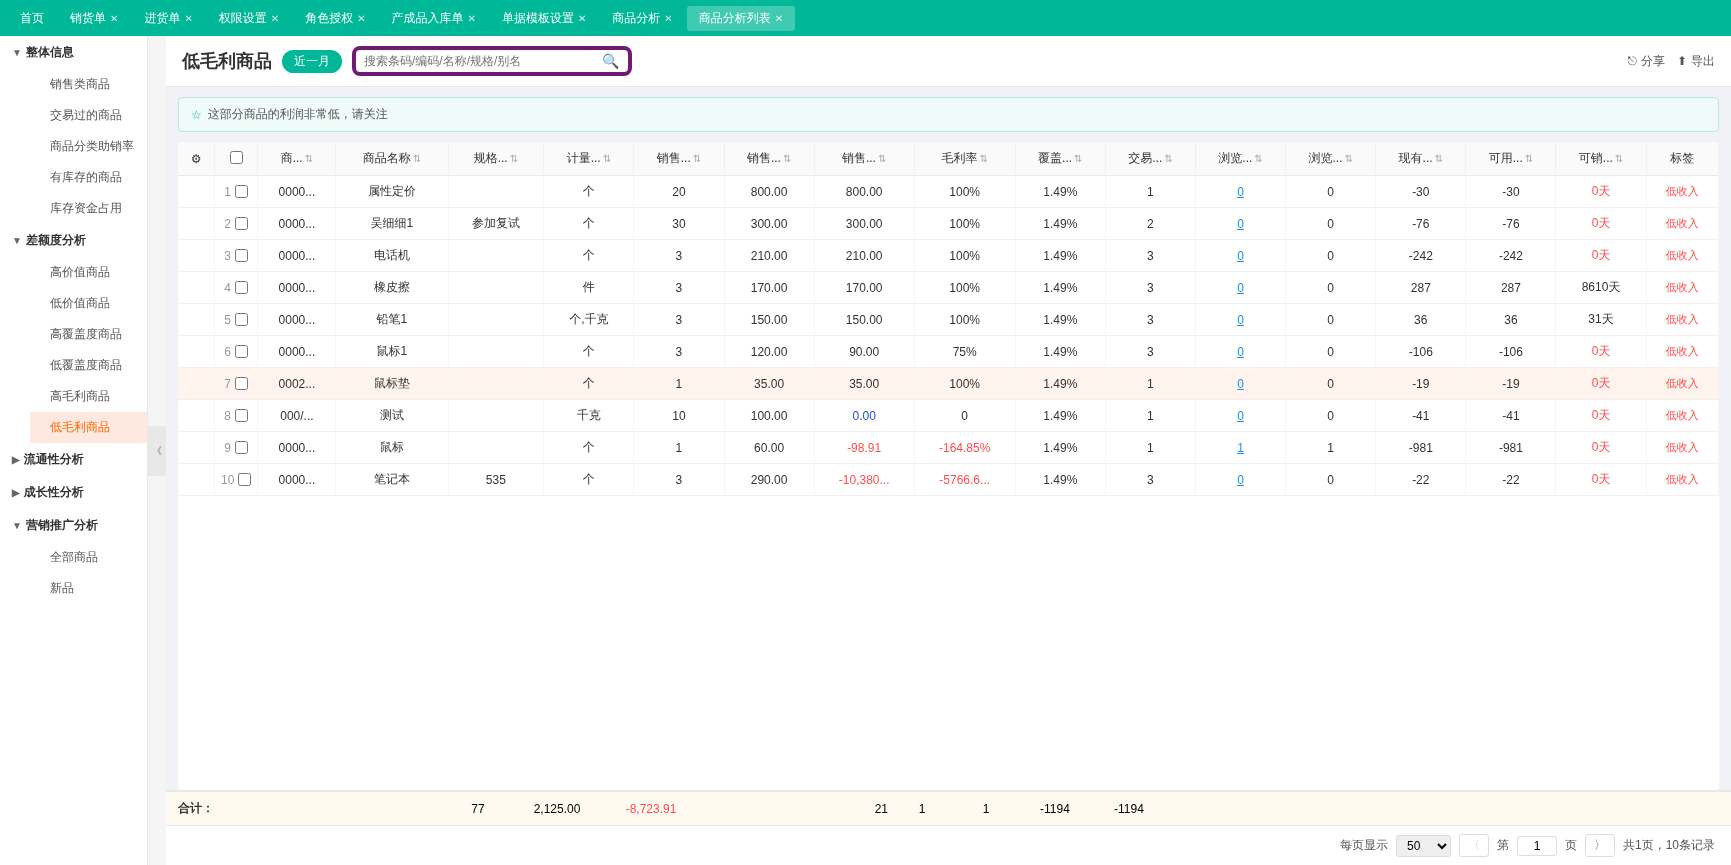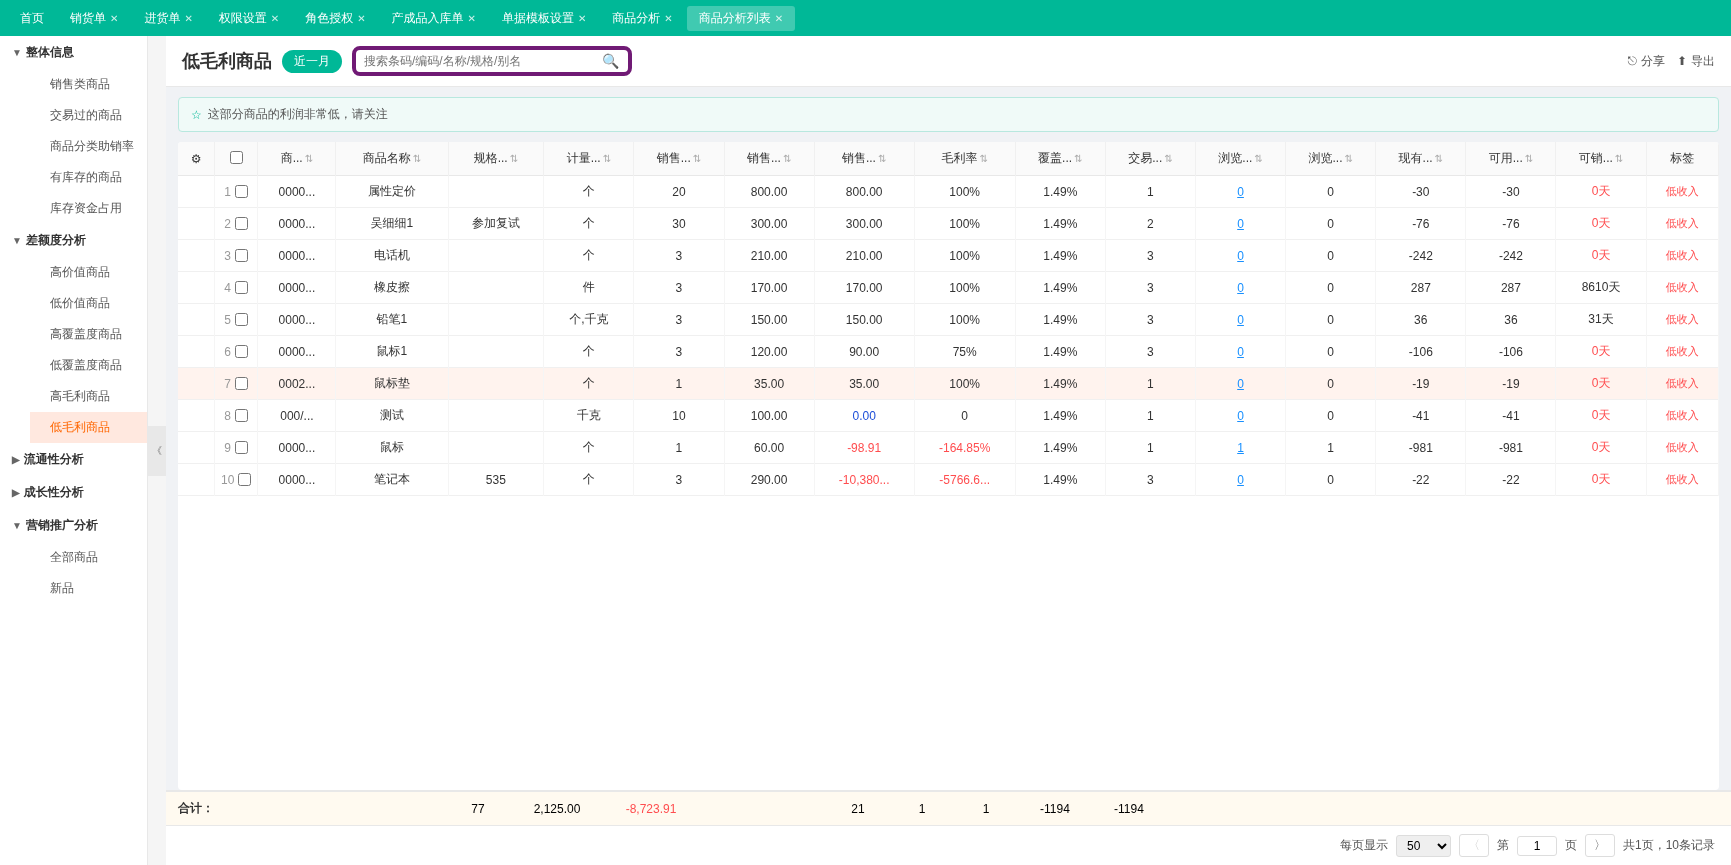--- a/index.html
+++ b/index.html
@@ -753,21 +753,21 @@
 
     <div class="table-footer">
       <span class="total-label">合计：</span>
       <div style="display:flex;gap:4px;flex:1;align-items:center;">
         <span style="width:210px"></span>
         <span style="width:60px;text-align:center">77</span>
         <span style="width:90px;text-align:center">2,125.00</span>
         <span style="width:90px;text-align:center;color:#ff4d4f">-8,723.91</span>
         <span style="width:60px"></span>
         <span style="width:60px"></span>
-        <span style="width:60px;text-align:center">21</span>
+        <span style="width:60px;text-align:right">21</span>
         <span style="width:60px;text-align:center">1</span>
         <span style="width:60px;text-align:center">1</span>
         <span style="width:70px;text-align:center">-1194</span>
         <span style="width:70px;text-align:center">-1194</span>
       </div>
     </div>
 
     <div class="pagination-bar">
       <span>每页显示</span>
       <select class="page-size-select">

